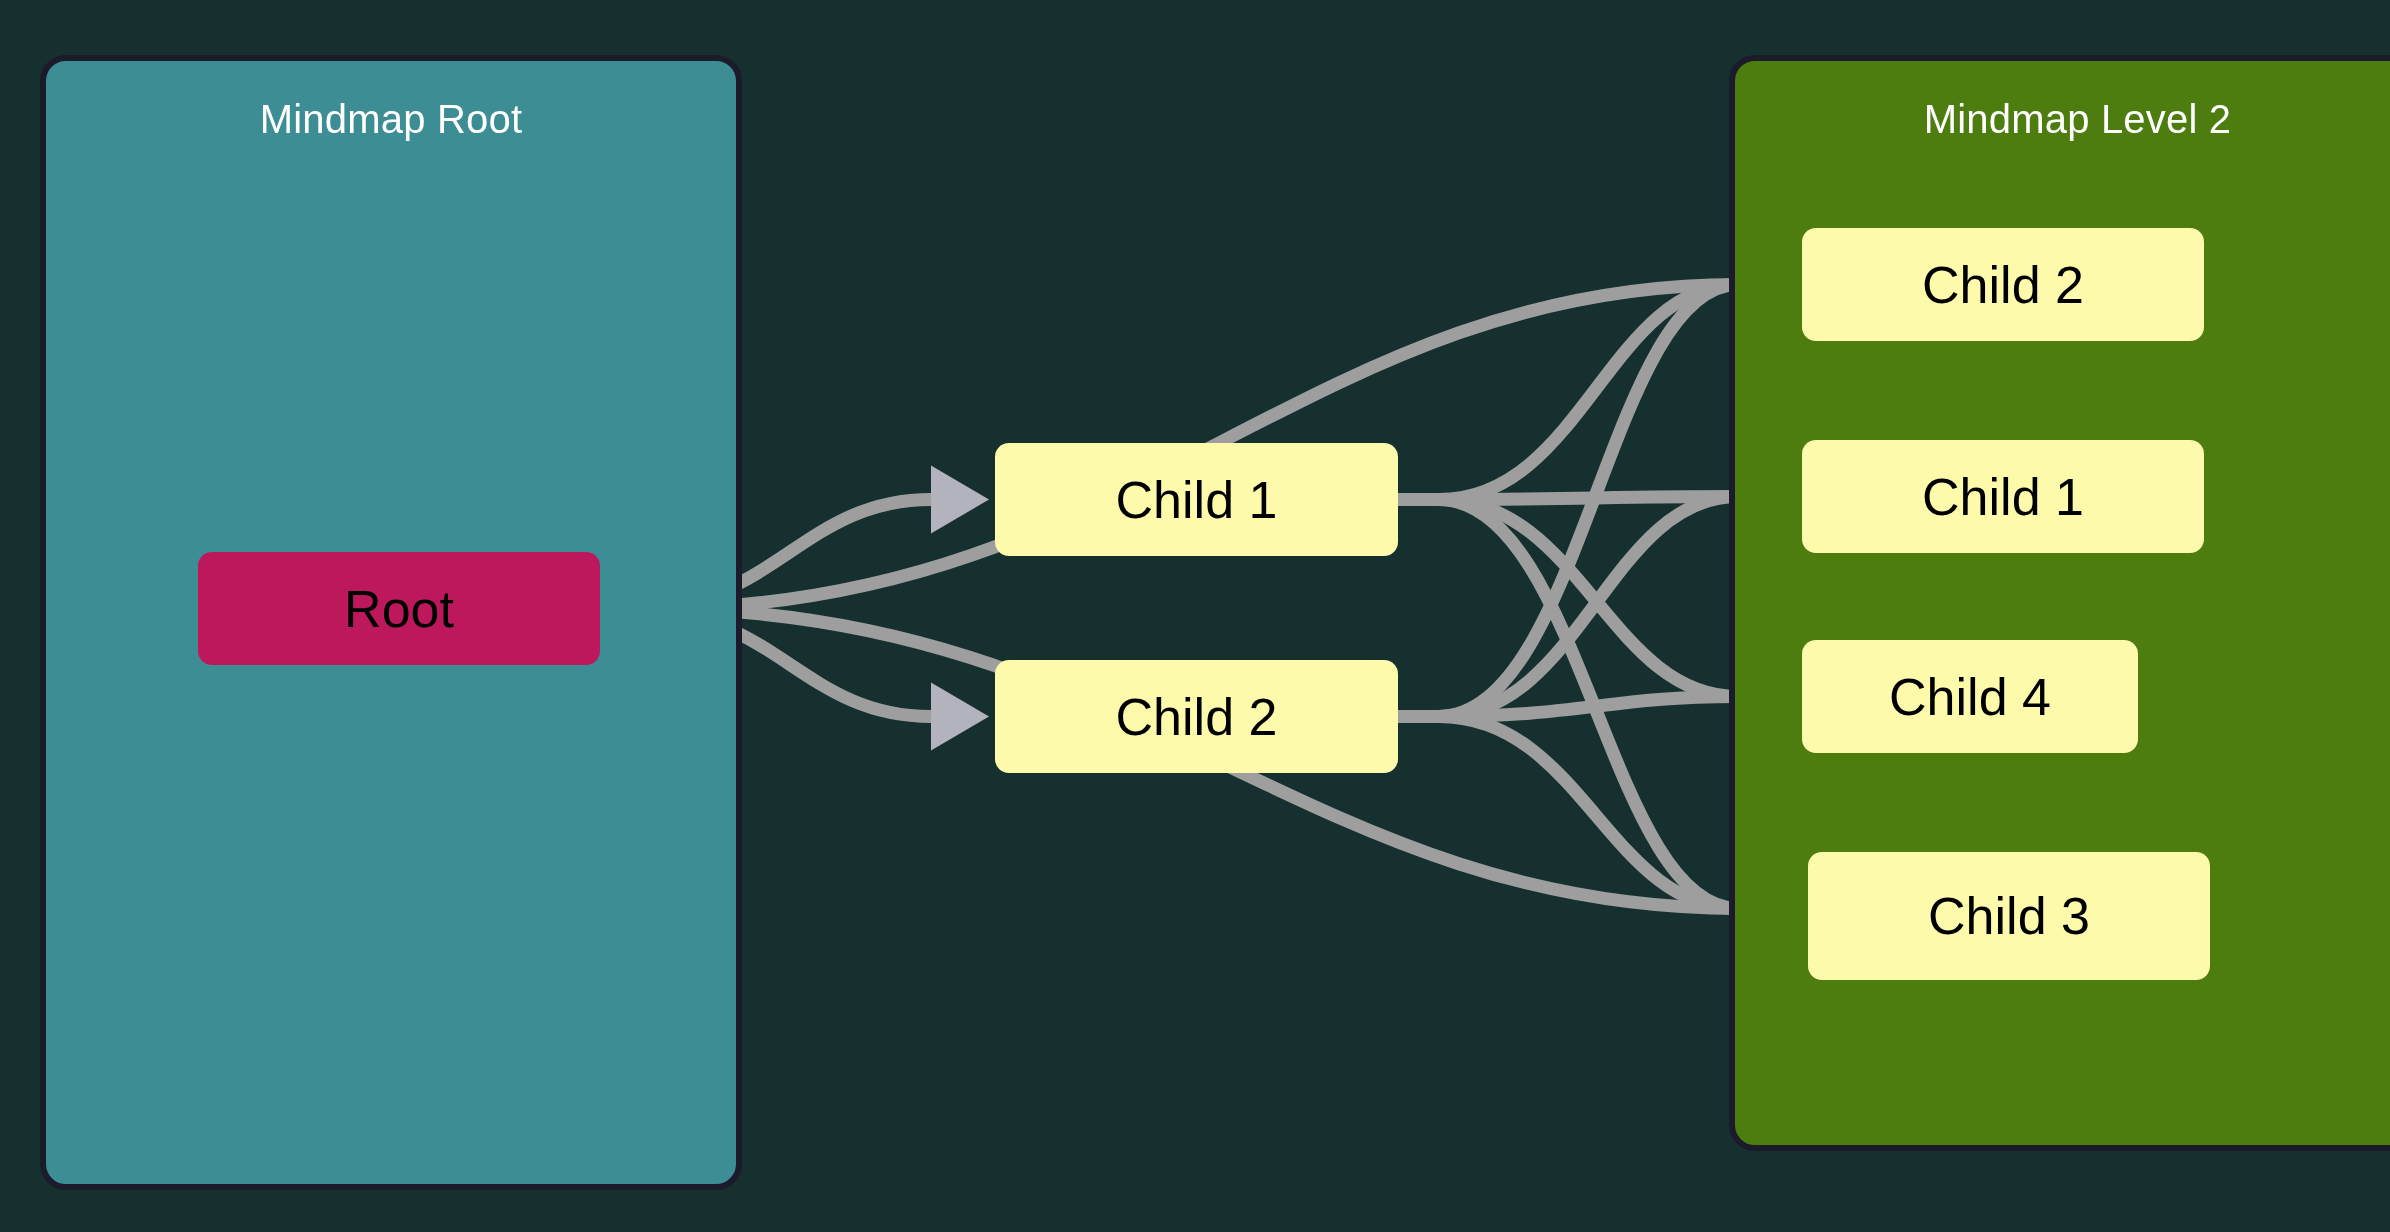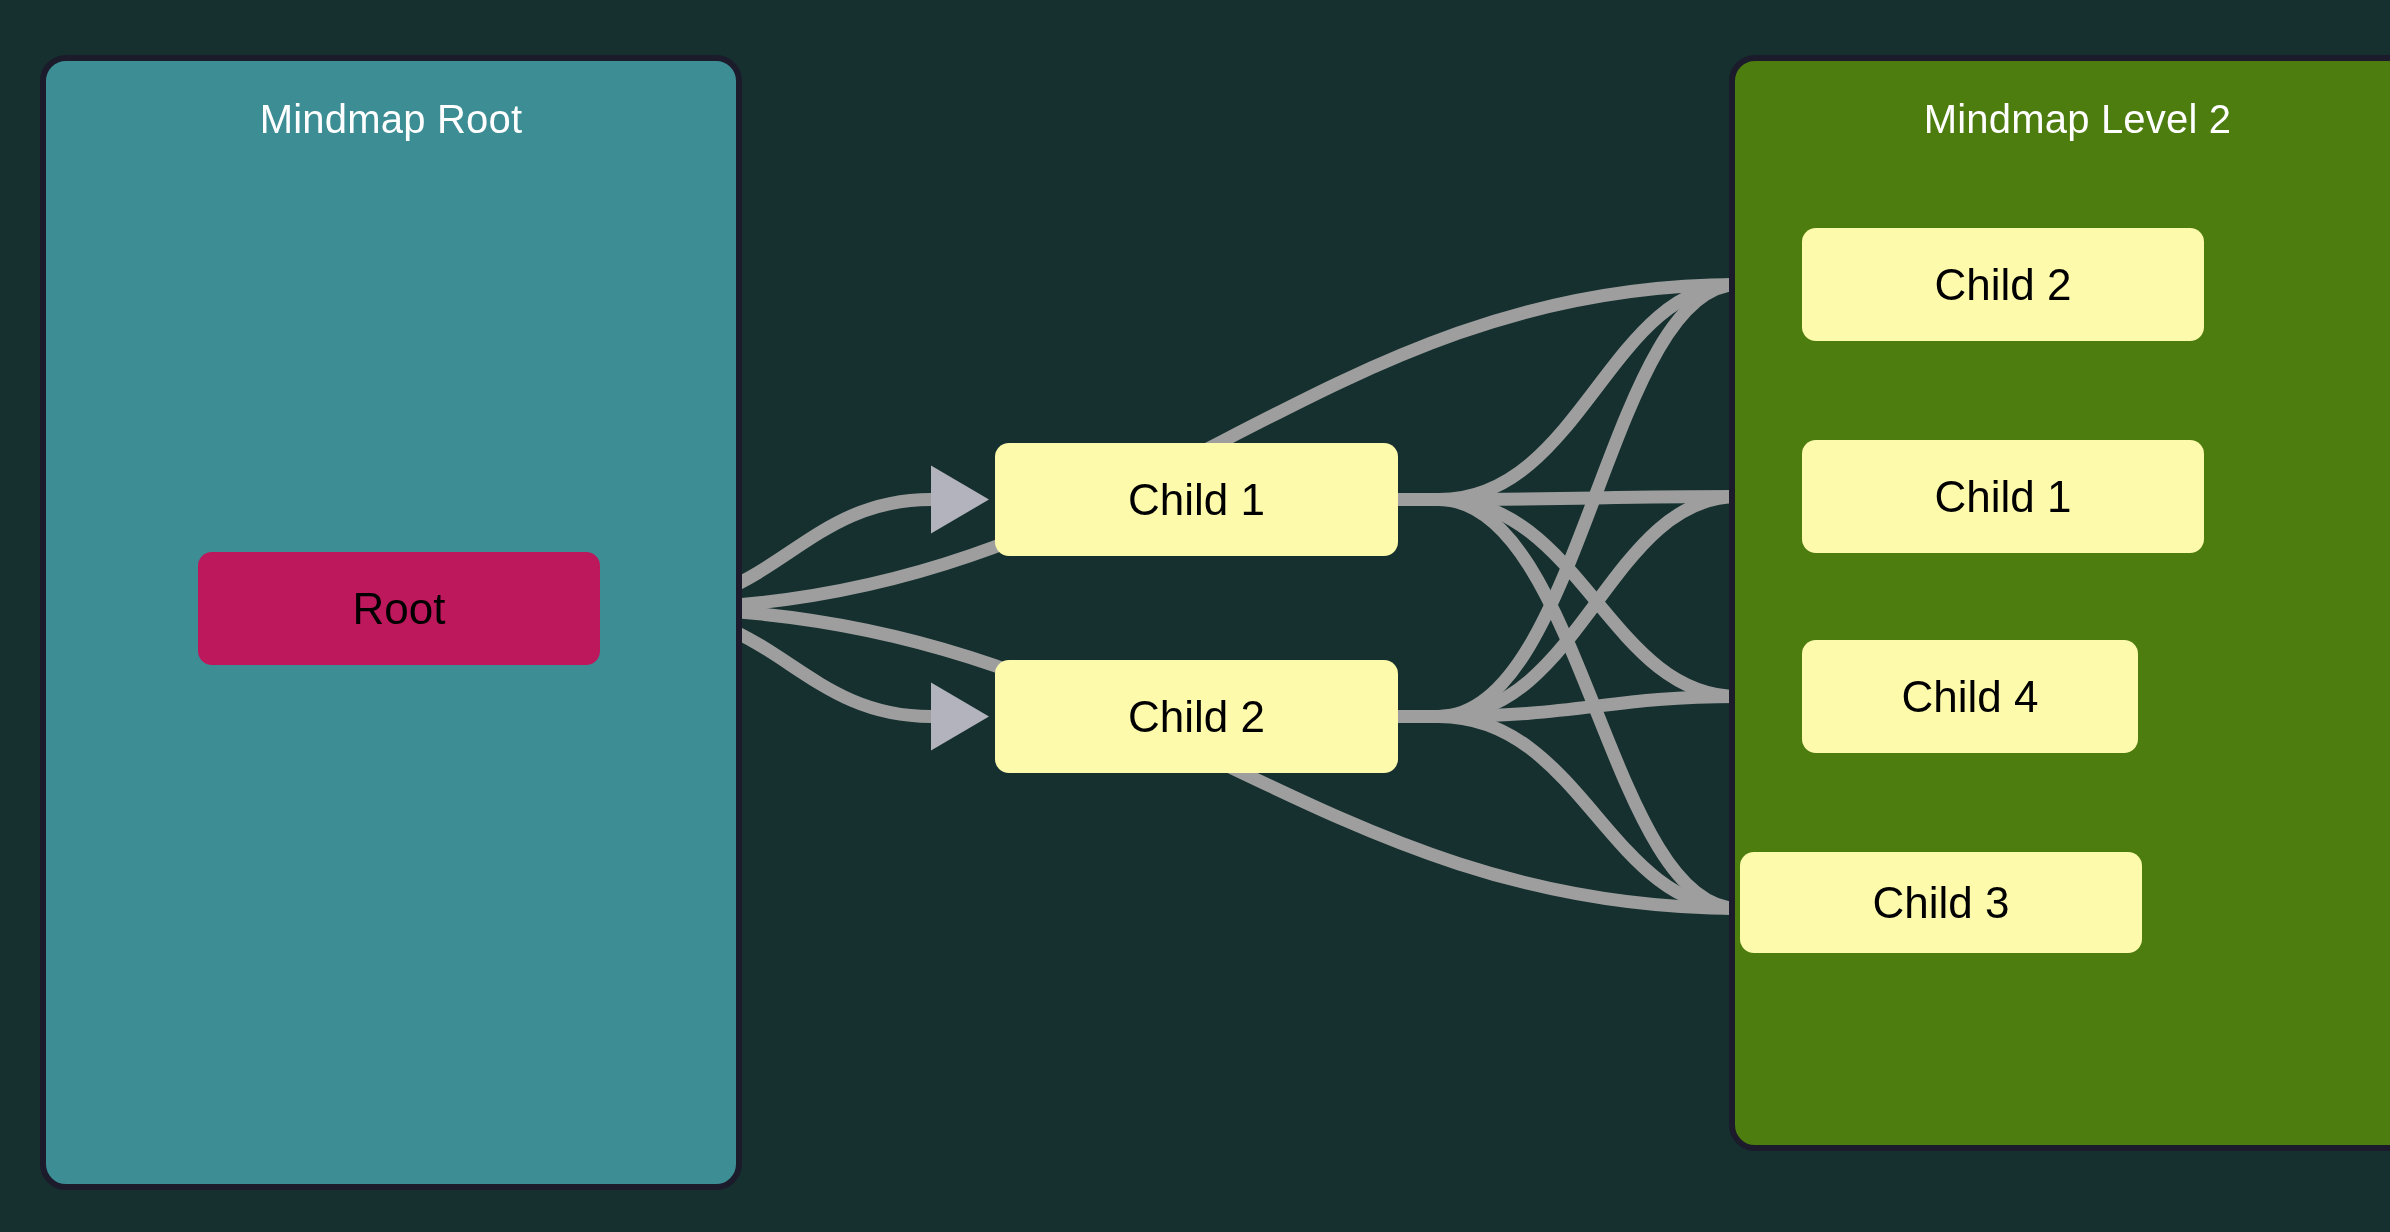--- a/index.html
+++ b/index.html
@@ -36,21 +36,21 @@
   }
   .node {
     position: absolute;
     background: #fdfaab;
     border-radius: 14px;
     box-sizing: border-box;
     display: flex;
     align-items: center;
     justify-content: center;
     color: #000000;
-    font-size: 44px;
+    font-size: 52px;
     font-weight: 400;
     line-height: 1;
   }
   .node-label {
     pointer-events: none;
   }
   #edge-layer {
     position: absolute;
     left: 0;
     top: 0;
@@ -120,17 +120,17 @@
   </div>
   <div class="node" id="node-l2c2" style="left: 1802px; top: 228px; width: 402px; height: 113px; background: rgb(253, 250, 171); color: rgb(0, 0, 0);">
     <span class="node-label">Child 2</span>
   </div>
   <div class="node" id="node-l2c1" style="left: 1802px; top: 440px; width: 402px; height: 113px; background: rgb(253, 250, 171); color: rgb(0, 0, 0);">
     <span class="node-label">Child 1</span>
   </div>
   <div class="node" id="node-l2c4" style="left: 1802px; top: 640px; width: 336px; height: 113px; background: rgb(253, 250, 171); color: rgb(0, 0, 0);">
     <span class="node-label">Child 4</span>
   </div>
-  <div class="node" id="node-l2c3" style="left: 1740px; top: 852px; width: 402px; height: 101px; background: rgb(253, 250, 171); color: rgb(0, 0, 0);">
+  <div class="node" id="node-l2c3" style="left: 1808px; top: 852px; width: 402px; height: 128px; background: rgb(253, 250, 171); color: rgb(0, 0, 0);">
     <span class="node-label">Child 3</span>
   </div>
 
 </div>
 
 </body></html>

